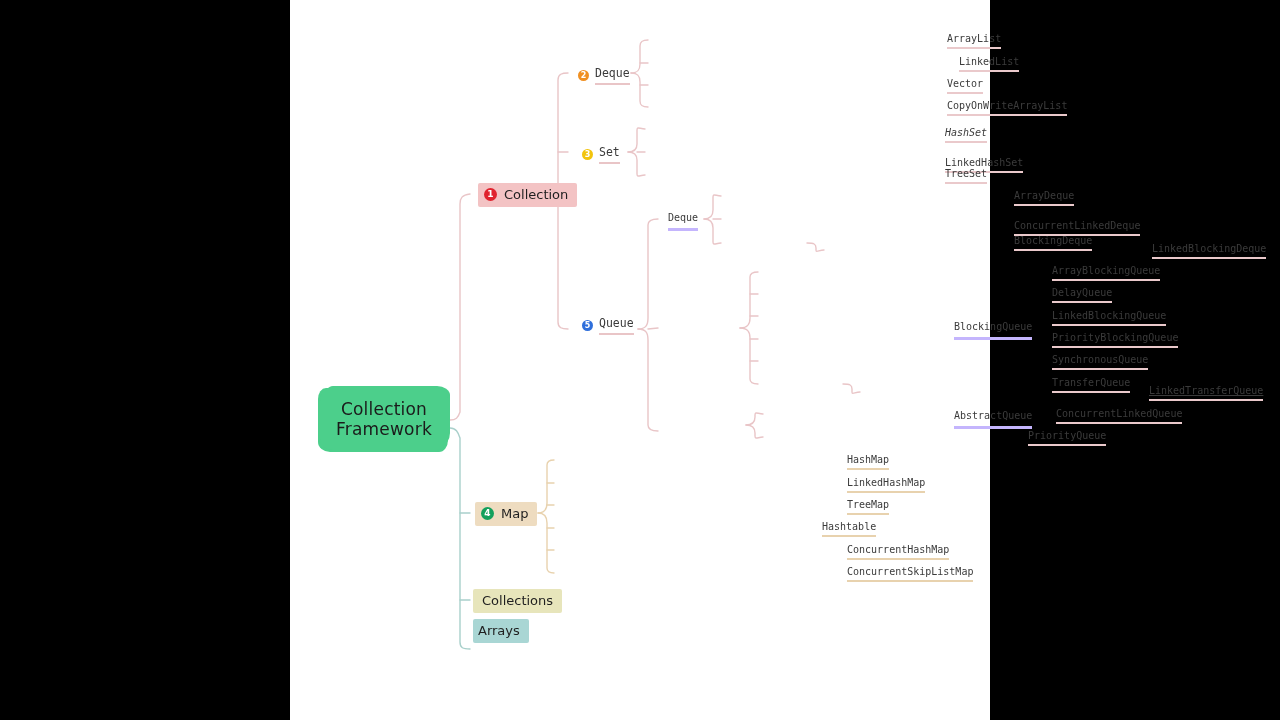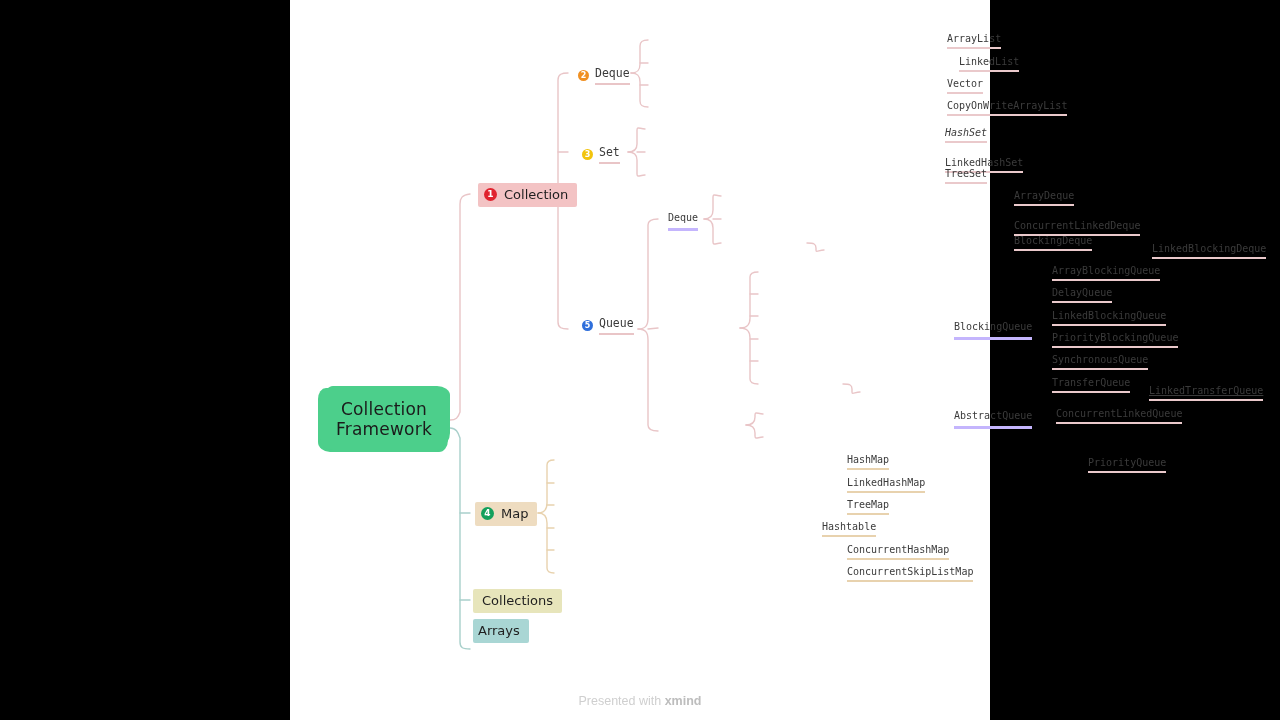--- a/index.html
+++ b/index.html
@@ -228,39 +228,36 @@
     <div class="leaf" style="left:762px; top:265px;">ArrayBlockingQueue</div>
     <div class="leaf" style="left:762px; top:287px;">DelayQueue</div>
     <div class="leaf" style="left:762px; top:310px;">LinkedBlockingQueue</div>
     <div class="leaf" style="left:762px; top:332px;text-align:right;">PriorityBlockingQueue</div>
     <div class="leaf" style="left:762px; top:354px;">SynchronousQueue</div>
     <div class="leaf" style="left:762px; top:377px;">TransferQueue</div>
     <div class="leaf" style="left:859px; top:385px;text-decoration:underline;">LinkedTransferQueue</div>
 
     <div class="mid" style="left:664px; top:410px;">AbstractQueue</div>
     <div class="leaf" style="left:766px; top:408px;">ConcurrentLinkedQueue</div>
-    <div class="leaf" style="left:798px; top:430px;margin-top:27px;">PriorityQueue</div>
+    <div class="leaf" style="left:738px; top:430px;">PriorityQueue</div>
 
     <div class="chip map" style="left:185px; top:502px;">
       <span class="badge" style="background:#13a05c;">4</span>
       <span>Map</span>
     </div>
     <div class="leaf tan" style="left:557px; top:454px;">HashMap</div>
     <div class="leaf tan" style="left:557px; top:477px;">LinkedHashMap</div>
     <div class="leaf tan" style="left:557px; top:499px;">TreeMap</div>
     <div class="leaf tan" style="left:532px; top:521px;">Hashtable</div>
     <div class="leaf tan" style="left:557px; top:544px;">ConcurrentHashMap</div>
     <div class="leaf tan" style="left:557px; top:566px;">ConcurrentSkipListMap</div>
 
     <div class="chip collections" style="left:183px; top:589px; padding-left:9px;">
       <span>Collections</span>
     </div>
 
     <div class="chip arrays" style="left:183px; top:619px; padding-left:5px;">
       <span>Arrays</span>
     </div>
 
-    <div class="footer">
-      <span>Presented with </span><b>xmind</b>
-    </div>
 
   </div>
 </div>
 
 </body></html>

